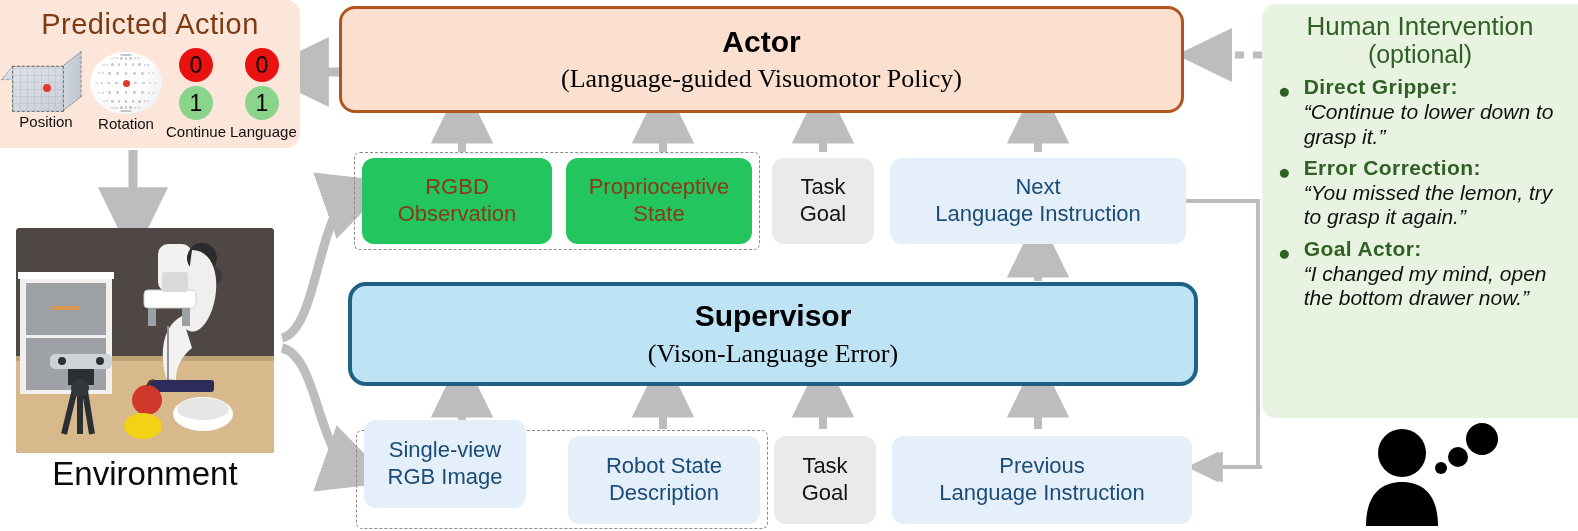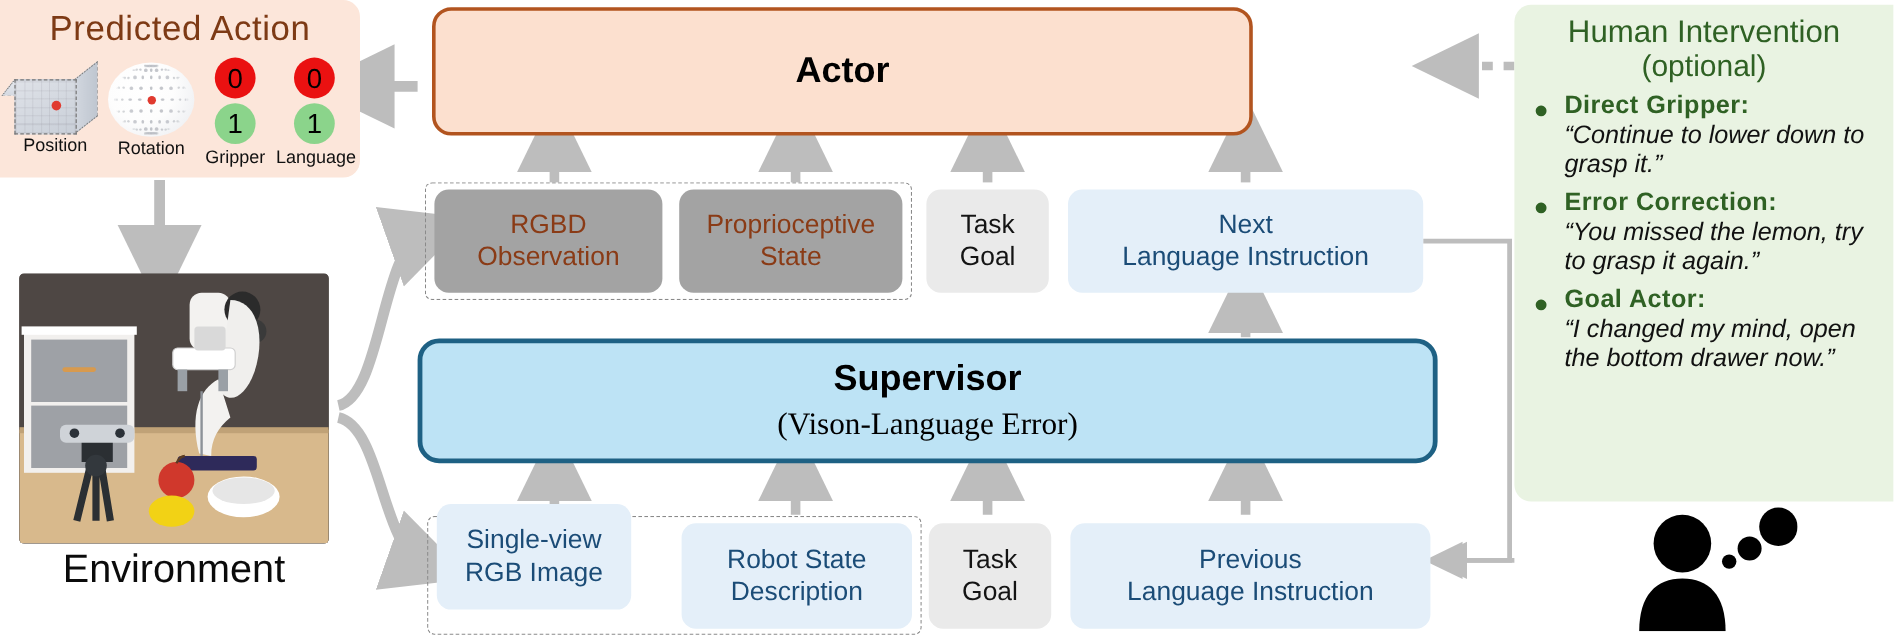--- a/index.html
+++ b/index.html
@@ -48,33 +48,33 @@
   #environment{left:16px;top:228px;width:258px;height:225px;
      border-radius:4px;overflow:hidden;background:#4a4441;}
   #env-label{position:absolute;left:0;top:455px;width:290px;text-align:center;
      font-size:33px;color:#0b0b0b;}
 
   
   .box{position:absolute;box-sizing:border-box;display:flex;flex-direction:column;
      align-items:center;justify-content:center;text-align:center;border-radius:12px;}
   .box .ln{line-height:1.22;}
 
-  #actor{left:360px;top:6px;width:684px;height:107px;
+  #actor{left:339px;top:6px;width:845px;height:107px;
      background:#FCE0CF;border:3.5px solid #B2541F;border-radius:16px;}
   #actor .t1{font-size:30px;font-weight:bold;color:#000;font-family:"Liberation Sans",sans-serif;}
   #actor .t2{font-size:26px;color:#000;font-family:"Liberation Serif","DejaVu Serif",serif;margin-top:3px;}
 
   #supervisor{left:348px;top:282px;width:850px;height:104px;
      background:#BDE3F5;border:4px solid #1E6184;border-radius:18px;}
   #supervisor .t1{font-size:30px;font-weight:bold;color:#000;}
   #supervisor .t2{font-size:26px;color:#000;font-family:"Liberation Serif","DejaVu Serif",serif;margin-top:3px;}
 
   .grp-dashed{position:absolute;box-sizing:border-box;border:1.6px dashed #8a8a8a;border-radius:6px;}
 
-  .peach{background:#a3a3a3;color:#8A3B16;}
+  .peach{background:#22c55e;color:#8A3B16;}
   .blue{background:#E4EFF9;color:#1B4C77;}
   .grey{background:#EAEAEA;color:#141414;}
   .small-box{font-size:22px;}
 
   
   #human-panel{left:1262px;top:4px;width:316px;height:414px;
      background:#E9F3E2;border-radius:14px 0 0 14px;box-sizing:border-box;padding:8px 10px 0 10px;}
   #hi-title{text-align:center;font-size:26px;color:#2F6124;line-height:1.08;}
   #hi-title .sub{font-size:25px;}
   .hi-item{margin-top:7px;display:flex;}
@@ -323,21 +323,21 @@
         <div class="pt" style="width: 1.1px; height: 1.1px; left: 38.512px; top: 58.517px; opacity: 0.25;"></div>
         <div class="pt" style="width: 1.1px; height: 1.1px; left: 37.0598px; top: 58.517px; opacity: 0.25;"></div>
         <div class="pt ctr" style="width: 7px; height: 7px; left: 32.5px; top: 27.5px; opacity: 1;"></div>
       </div>
     <div class="pa-label">Rotation</div>
   </div>
 
   <div class="pa-item" style="left:164px;width:64px;top:48px;">
     <div class="circ red">0</div>
     <div class="circ green">1</div>
-    <div class="pa-label">Gripper</div>
+    <div class="pa-label">Continue</div>
   </div>
 
   <div class="pa-item" style="left:230px;width:64px;top:48px;">
     <div class="circ red">0</div>
     <div class="circ green">1</div>
     <div class="pa-label">Language</div>
   </div>
 </div>
 
 <div class="abs" id="environment">
@@ -376,20 +376,21 @@
     <path d="M131,158 q3,-6 7,-6" stroke="#5b3b22" stroke-width="2" fill="none"></path>
     <ellipse cx="127" cy="198" rx="19" ry="13" fill="#f2d215"></ellipse>
     <ellipse cx="187" cy="186" rx="30" ry="17" fill="#ffffff"></ellipse>
     <ellipse cx="187" cy="181" rx="26" ry="11" fill="#e6e6e6"></ellipse>
   </svg>
 </div>
 <div class="abs" id="env-label">Environment</div>
 
 <div class="box" id="actor">
   <div class="ln t1">Actor</div>
+  <div class="ln t2">(Language-guided Visuomotor Policy)</div>
 </div>
 
 <div class="grp-dashed" style="left:354px;top:152px;width:406px;height:98px;"></div>
 
 <div class="box small-box peach" style="left:362px;top:158px;width:190px;height:86px;">
   <div class="ln">RGBD</div>
   <div class="ln">Observation</div>
 </div>
 
 <div class="box small-box peach" style="left:566px;top:158px;width:186px;height:86px;">

